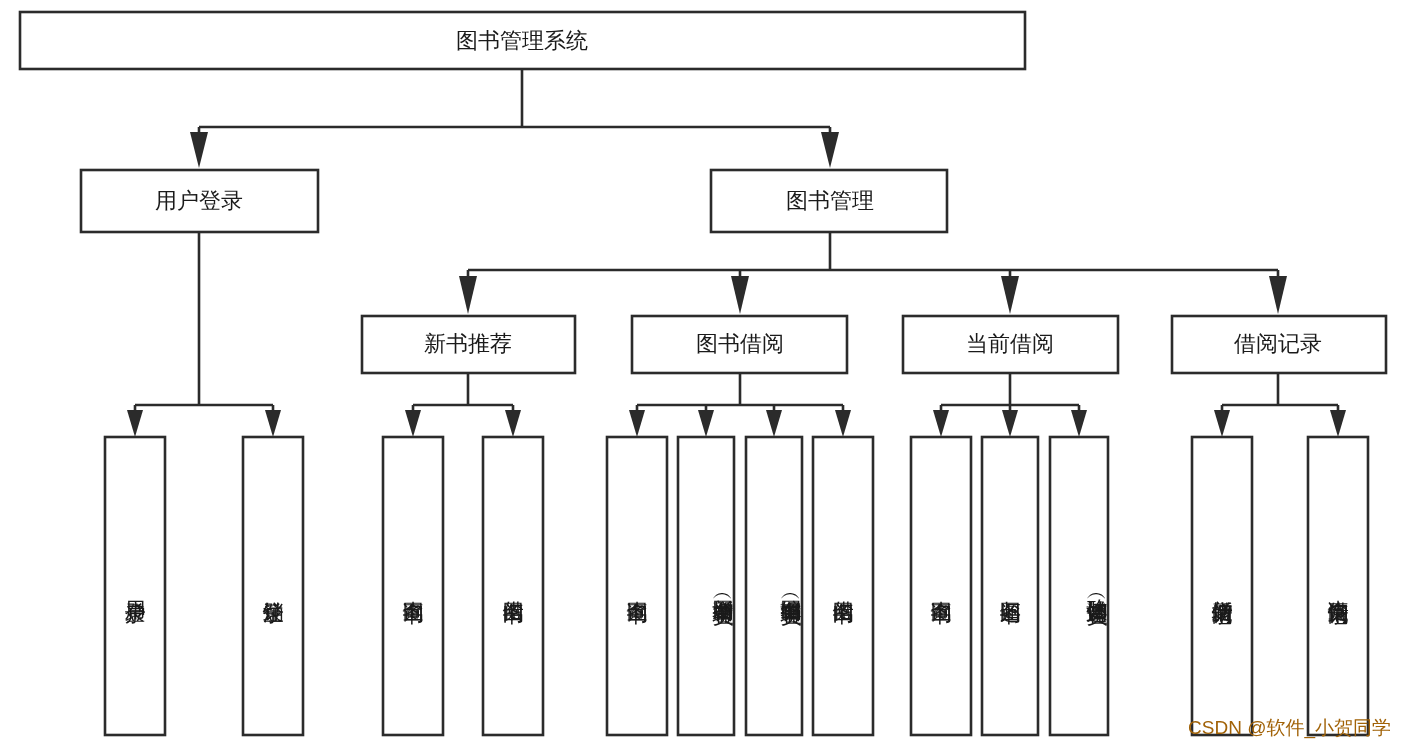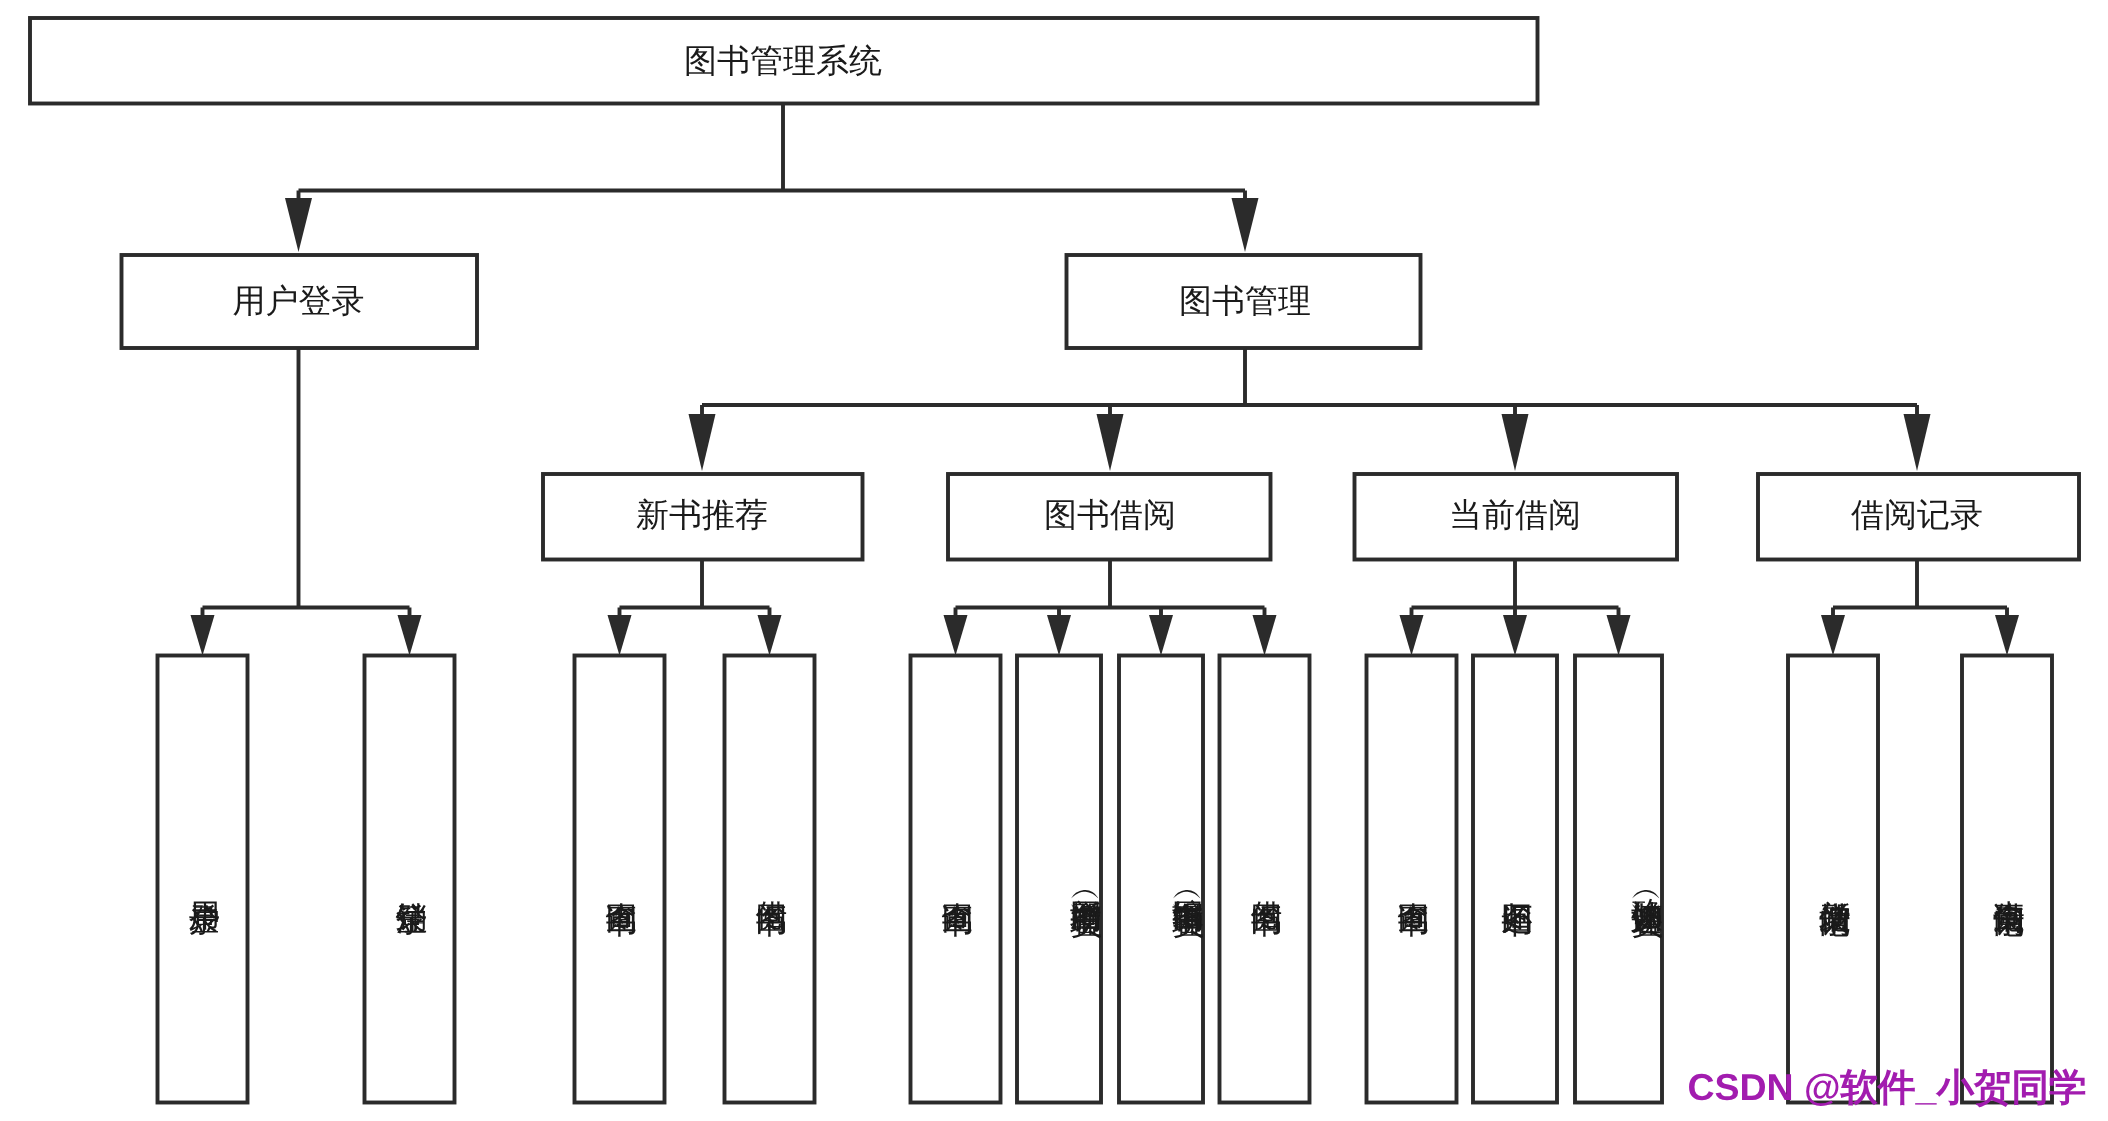--- a/index.html
+++ b/index.html
@@ -62,25 +62,24 @@
     color: #1a1a1a;
     letter-spacing: 1px;
     white-space: nowrap;
     pointer-events: none;
   }
   .watermark {
     position: absolute;
     right: 14px;
     bottom: 6px;
     font-family: "Liberation Sans", "DejaVu Sans", sans-serif;
-    font-size: 25px;
-    color: #a21caf;
+    font-size: 19px;
+    color: #a16207;
     white-space: nowrap;
     user-select: none;
-    font-weight: bold;
   }
 </style>
 </head>
 <body>
 
 <div id="diagram-root">
 
   <svg class="flow" viewBox="0 0 1405 747">
 
     <g>

